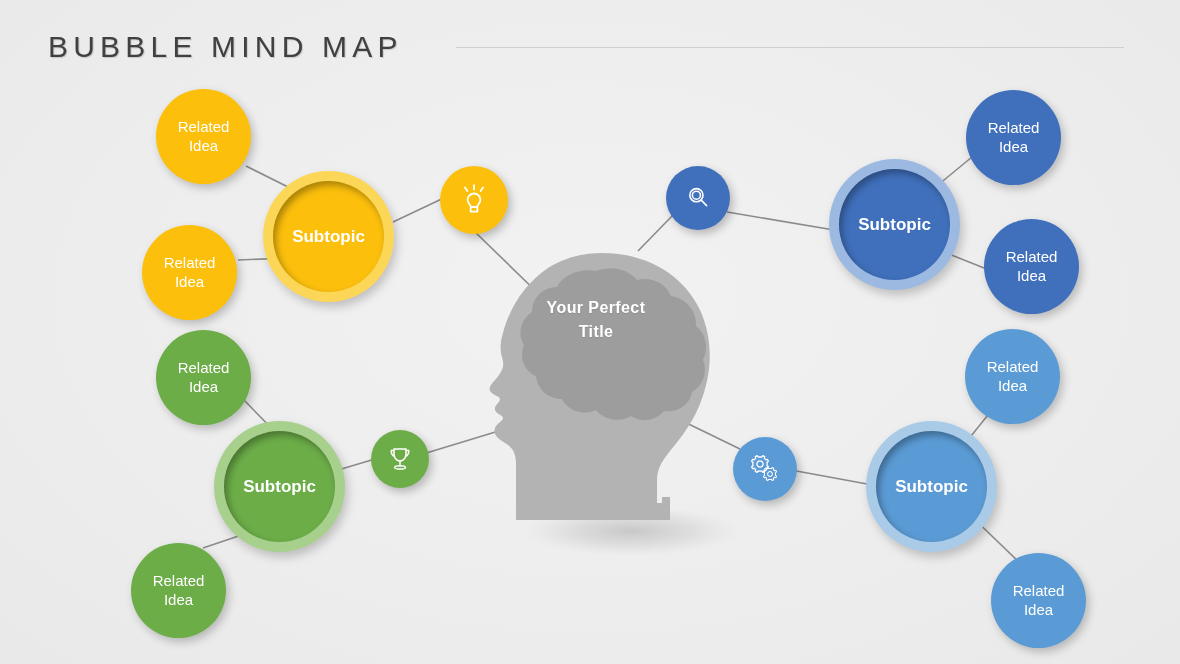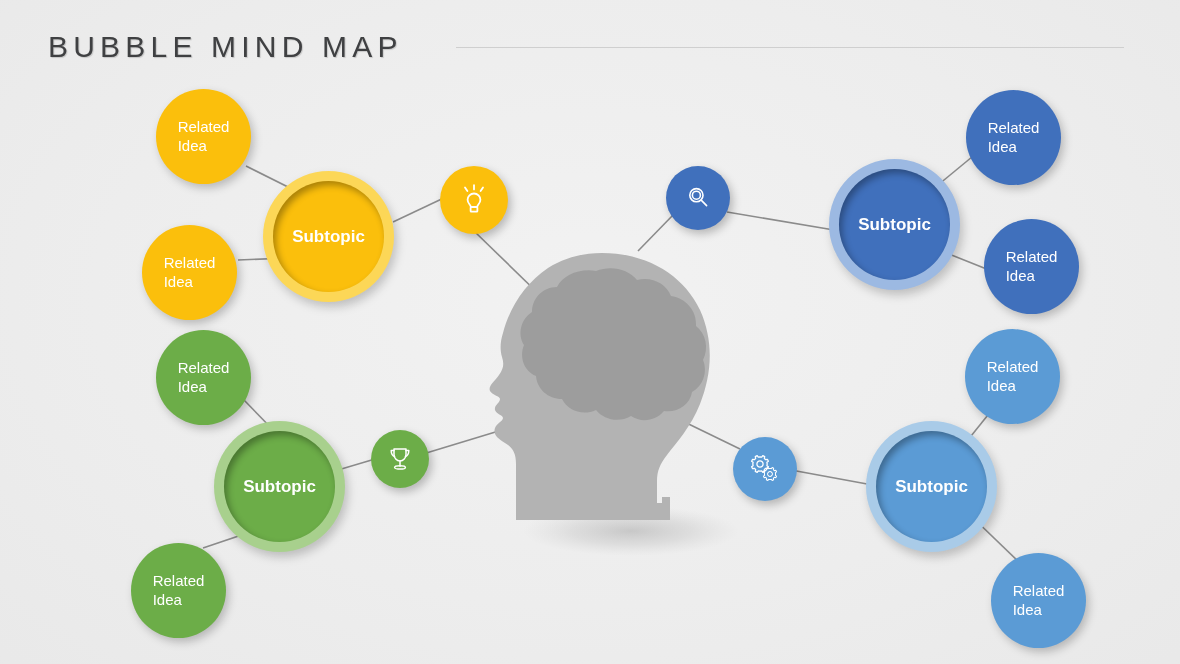--- a/index.html
+++ b/index.html
@@ -54,21 +54,21 @@
   #connectors { z-index: 1; }
   #headlayer  { z-index: 2; }
 
   
   .bubble {
     position: absolute;
     border-radius: 50%;
     display: flex;
     align-items: center;
     justify-content: center;
-    text-align: left;
+    text-align: center;
     color: #ffffff;
     box-sizing: border-box;
     z-index: 5;
   }
   .bubble .label { line-height: 1.22; pointer-events: none; }
 
   
   .leaf {
     font-size: 15px;
     font-weight: normal;
@@ -202,20 +202,24 @@
       C 656 421 641 423 631 416
       C 619 423 604 420 596 410
       C 583 416 568 411 562 399
       C 548 399 537 389 536 376
       C 524 371 519 357 524 345
       C 517 334 521 319 532 312
       C 532 298 543 287 557 287
       C 563 275 580 268 596 271 Z"></path>
   </svg>
 
+  <div id="center-title">
+    <div>Your Perfect</div>
+    <div>Title</div>
+  </div>
 
   <div class="bubble leaf" style="left:156px; top:89px; width:95px; height:95px; background:#fbbf0c;">
     <div class="label">
       <span>Related</span><br>
       <span>Idea</span>
     </div>
   </div>
 
   <div class="bubble leaf" style="left:142px; top:225px; width:95px; height:95px; background:#fbbf0c;">
     <div class="label">

